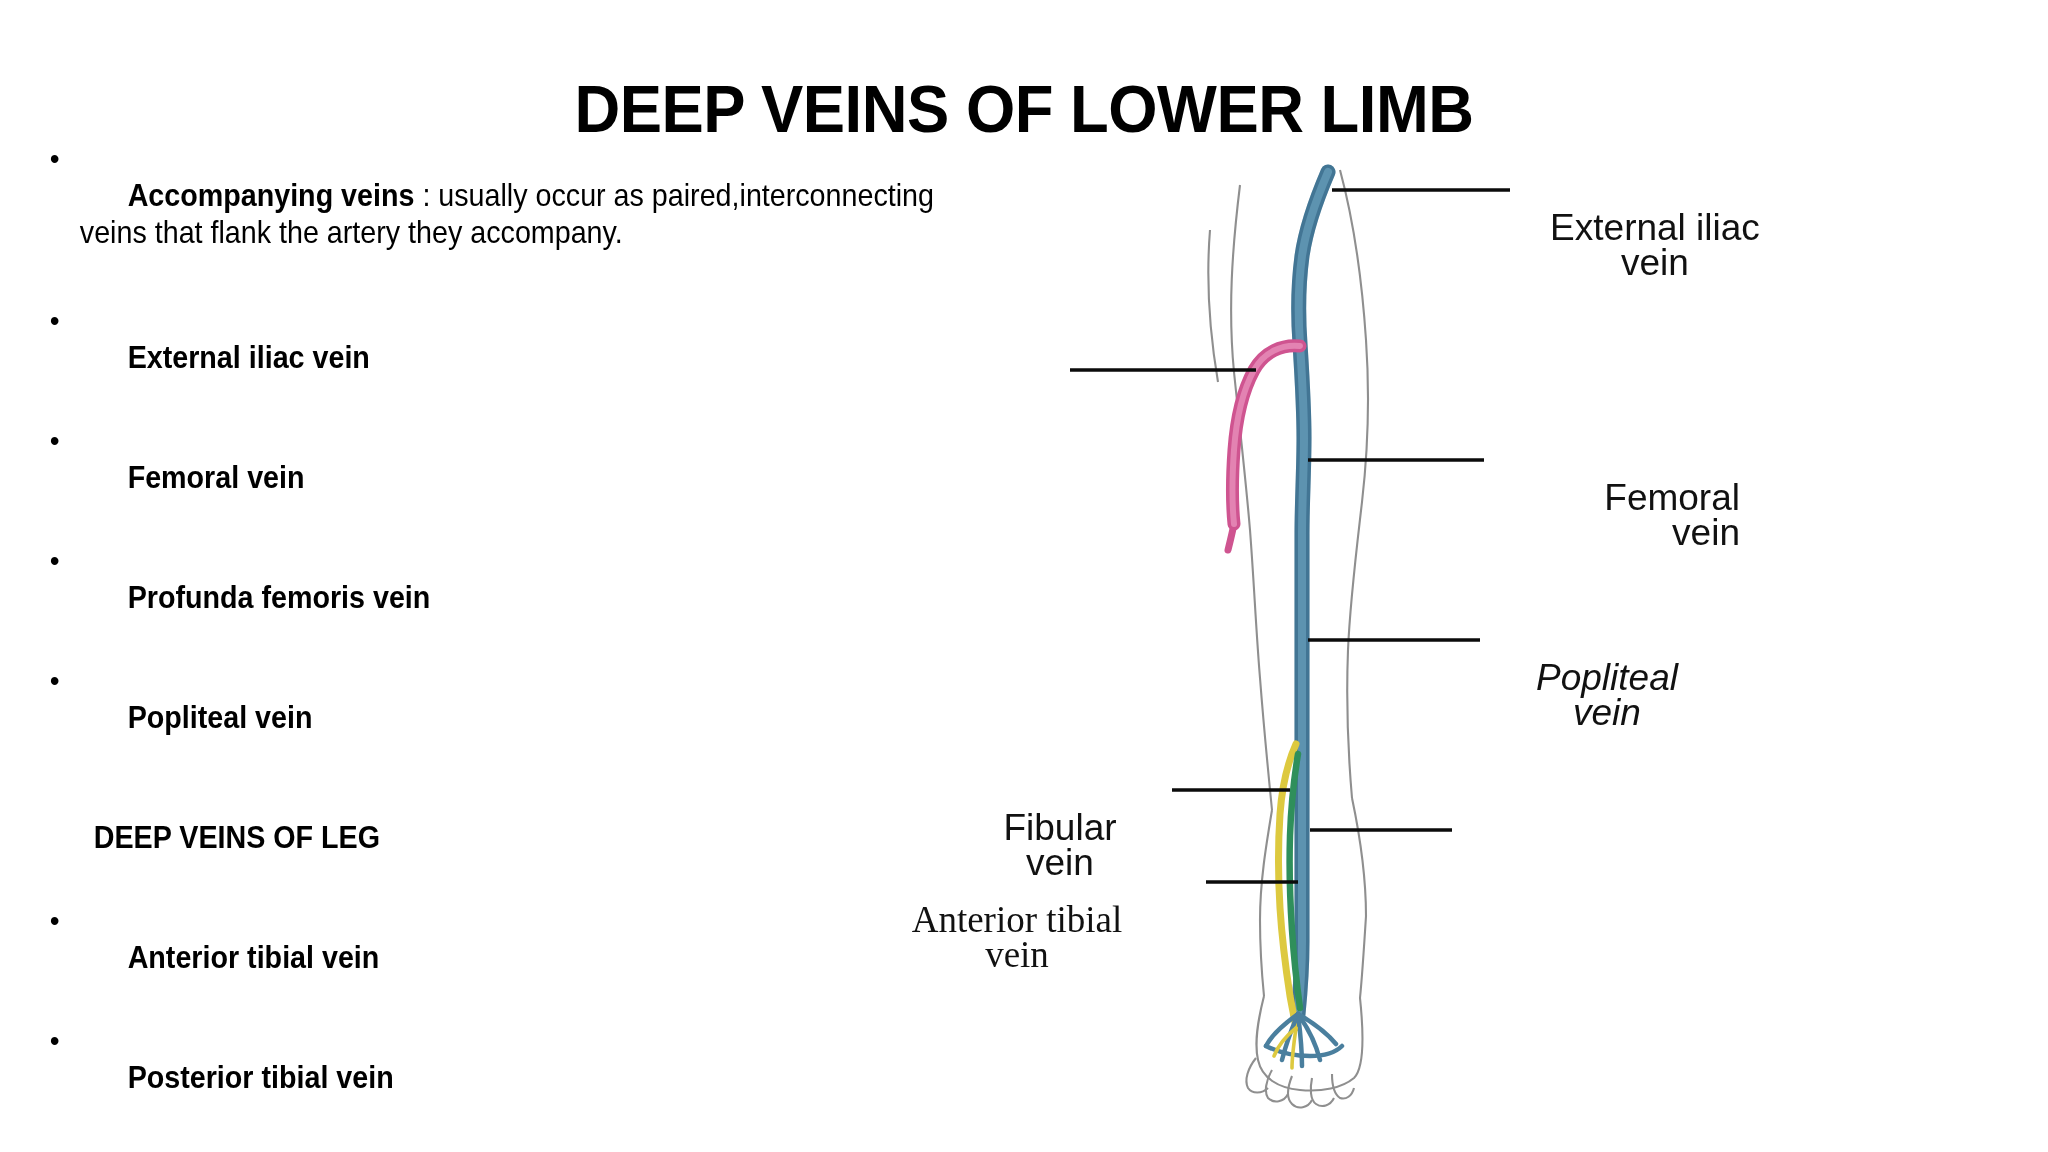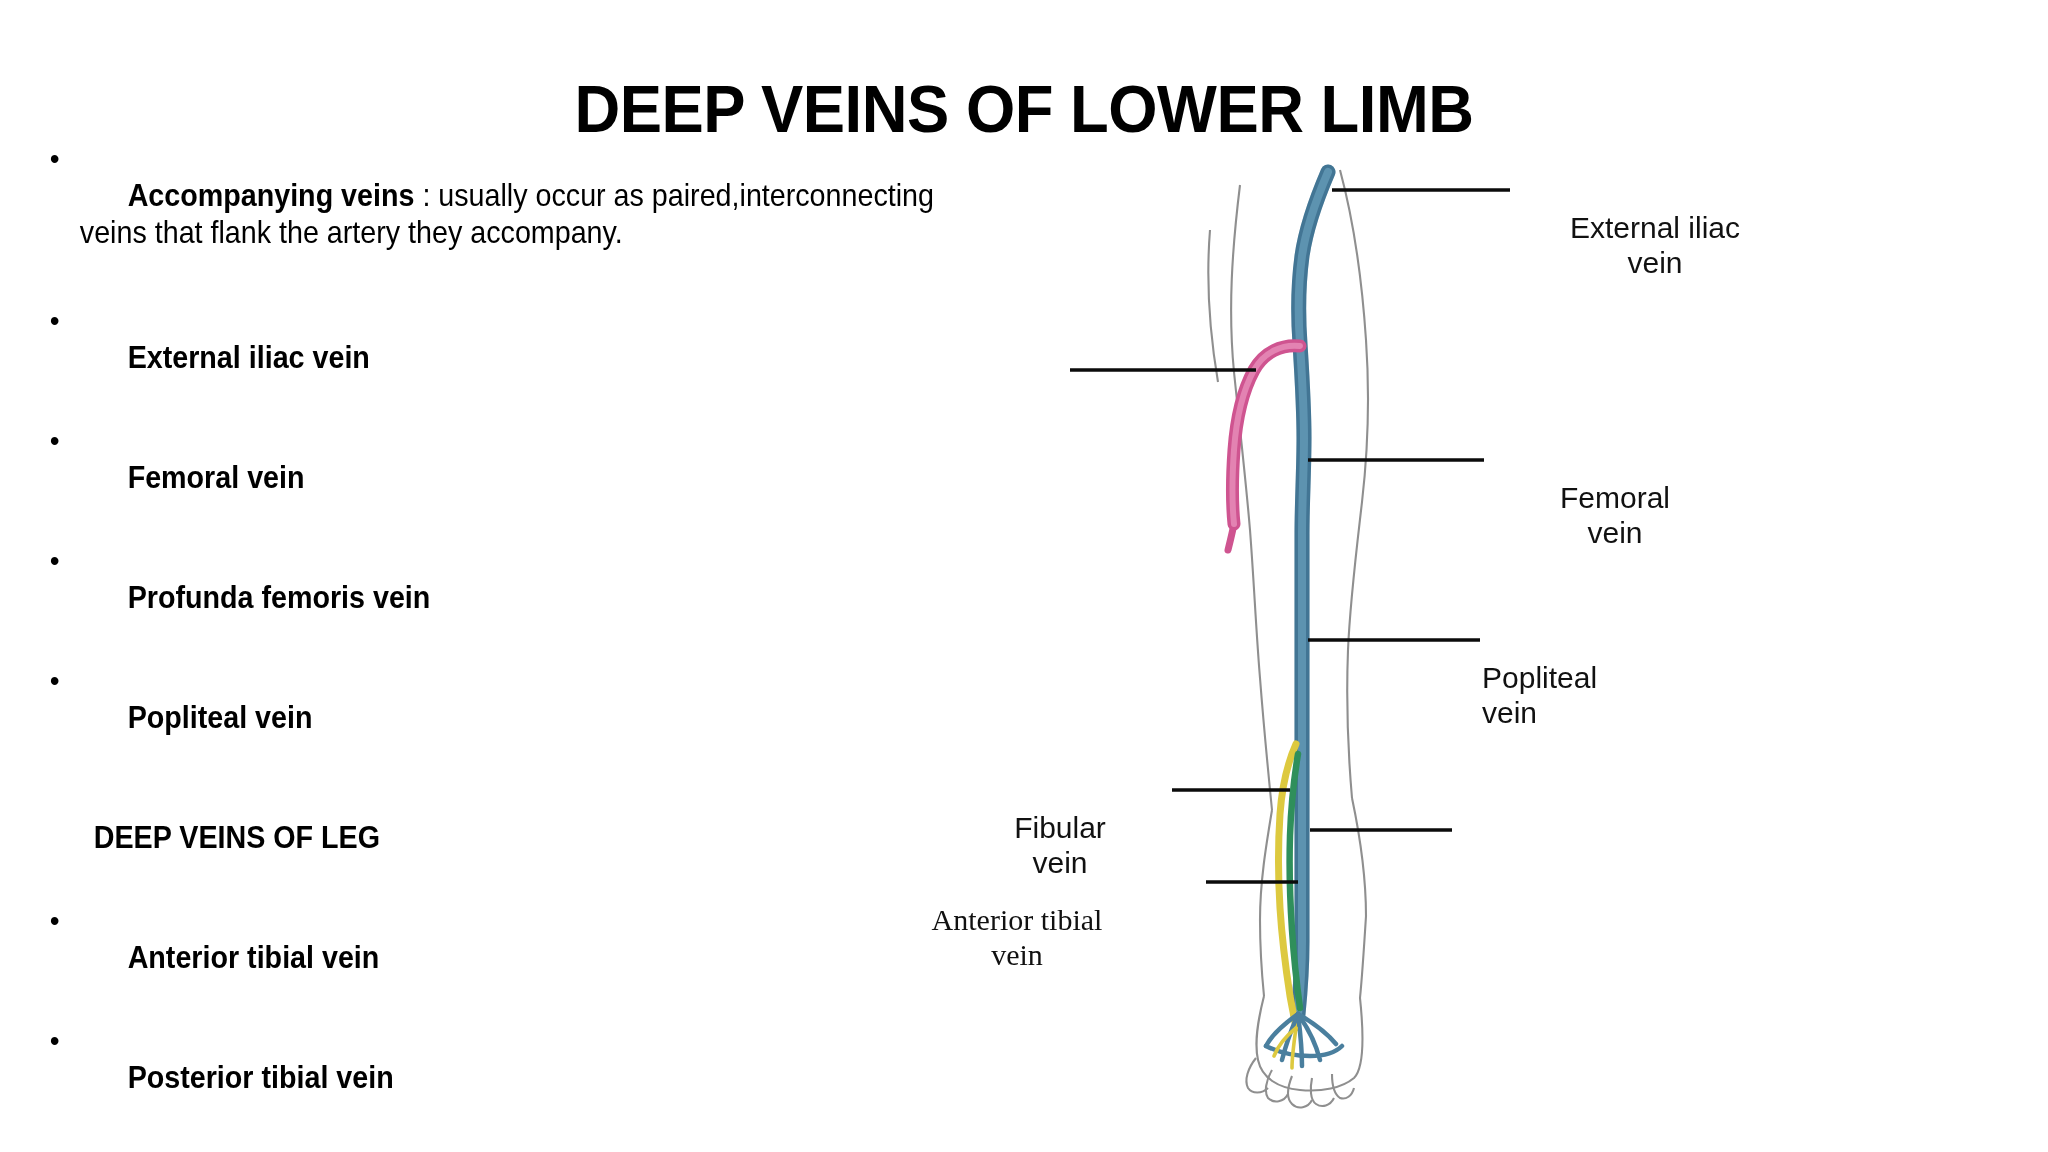--- a/index.html
+++ b/index.html
@@ -79,21 +79,21 @@
     position: absolute;
     left: 1010px;
     top: 130px;
     width: 1030px;
     height: 1000px;
   }
   #diagram svg { display: block; }
   .dlabel {
     position: absolute;
     font-family: "Liberation Sans", sans-serif;
-    font-size: 30px;
+    font-size: 37px;
     line-height: 35px;
     color: #111;
     white-space: pre;
   }
   .dlabel.right { text-align: left; }
   .dlabel.left  { text-align: right; }
 </style>
 </head>
 <body>
 
@@ -219,26 +219,26 @@
       </g>
     </svg>
 
     <div class="dlabel right" style="left:505px; top:10px; width:280px;">
       <div style="white-space:pre-line; text-align:center;">External iliac
 vein</div>
     </div>
 
 
     <div class="dlabel right" style="left:480px; top:280px; width:250px;">
-      <div style="white-space:pre-line; text-align:center;">Femoral
+      <div style="white-space:pre-line; text-align:right;">Femoral
 vein</div>
     </div>
 
     <div class="dlabel right" style="left:472px; top:460px; width:250px;">
-      <div style="white-space:pre-line; ">Popliteal
+      <div style="white-space:pre-line; text-align:center;font-style:italic;">Popliteal
 vein</div>
     </div>
 
     <div class="dlabel left" style="left:-60px; top:610px; width:220px;">
       <div style="white-space:pre-line; text-align:center;">Fibular
 vein</div>
     </div>
 
 
     <div class="dlabel left" style="left:-178px; top:702px; width:370px;font-family:Liberation Serif, serif;">

